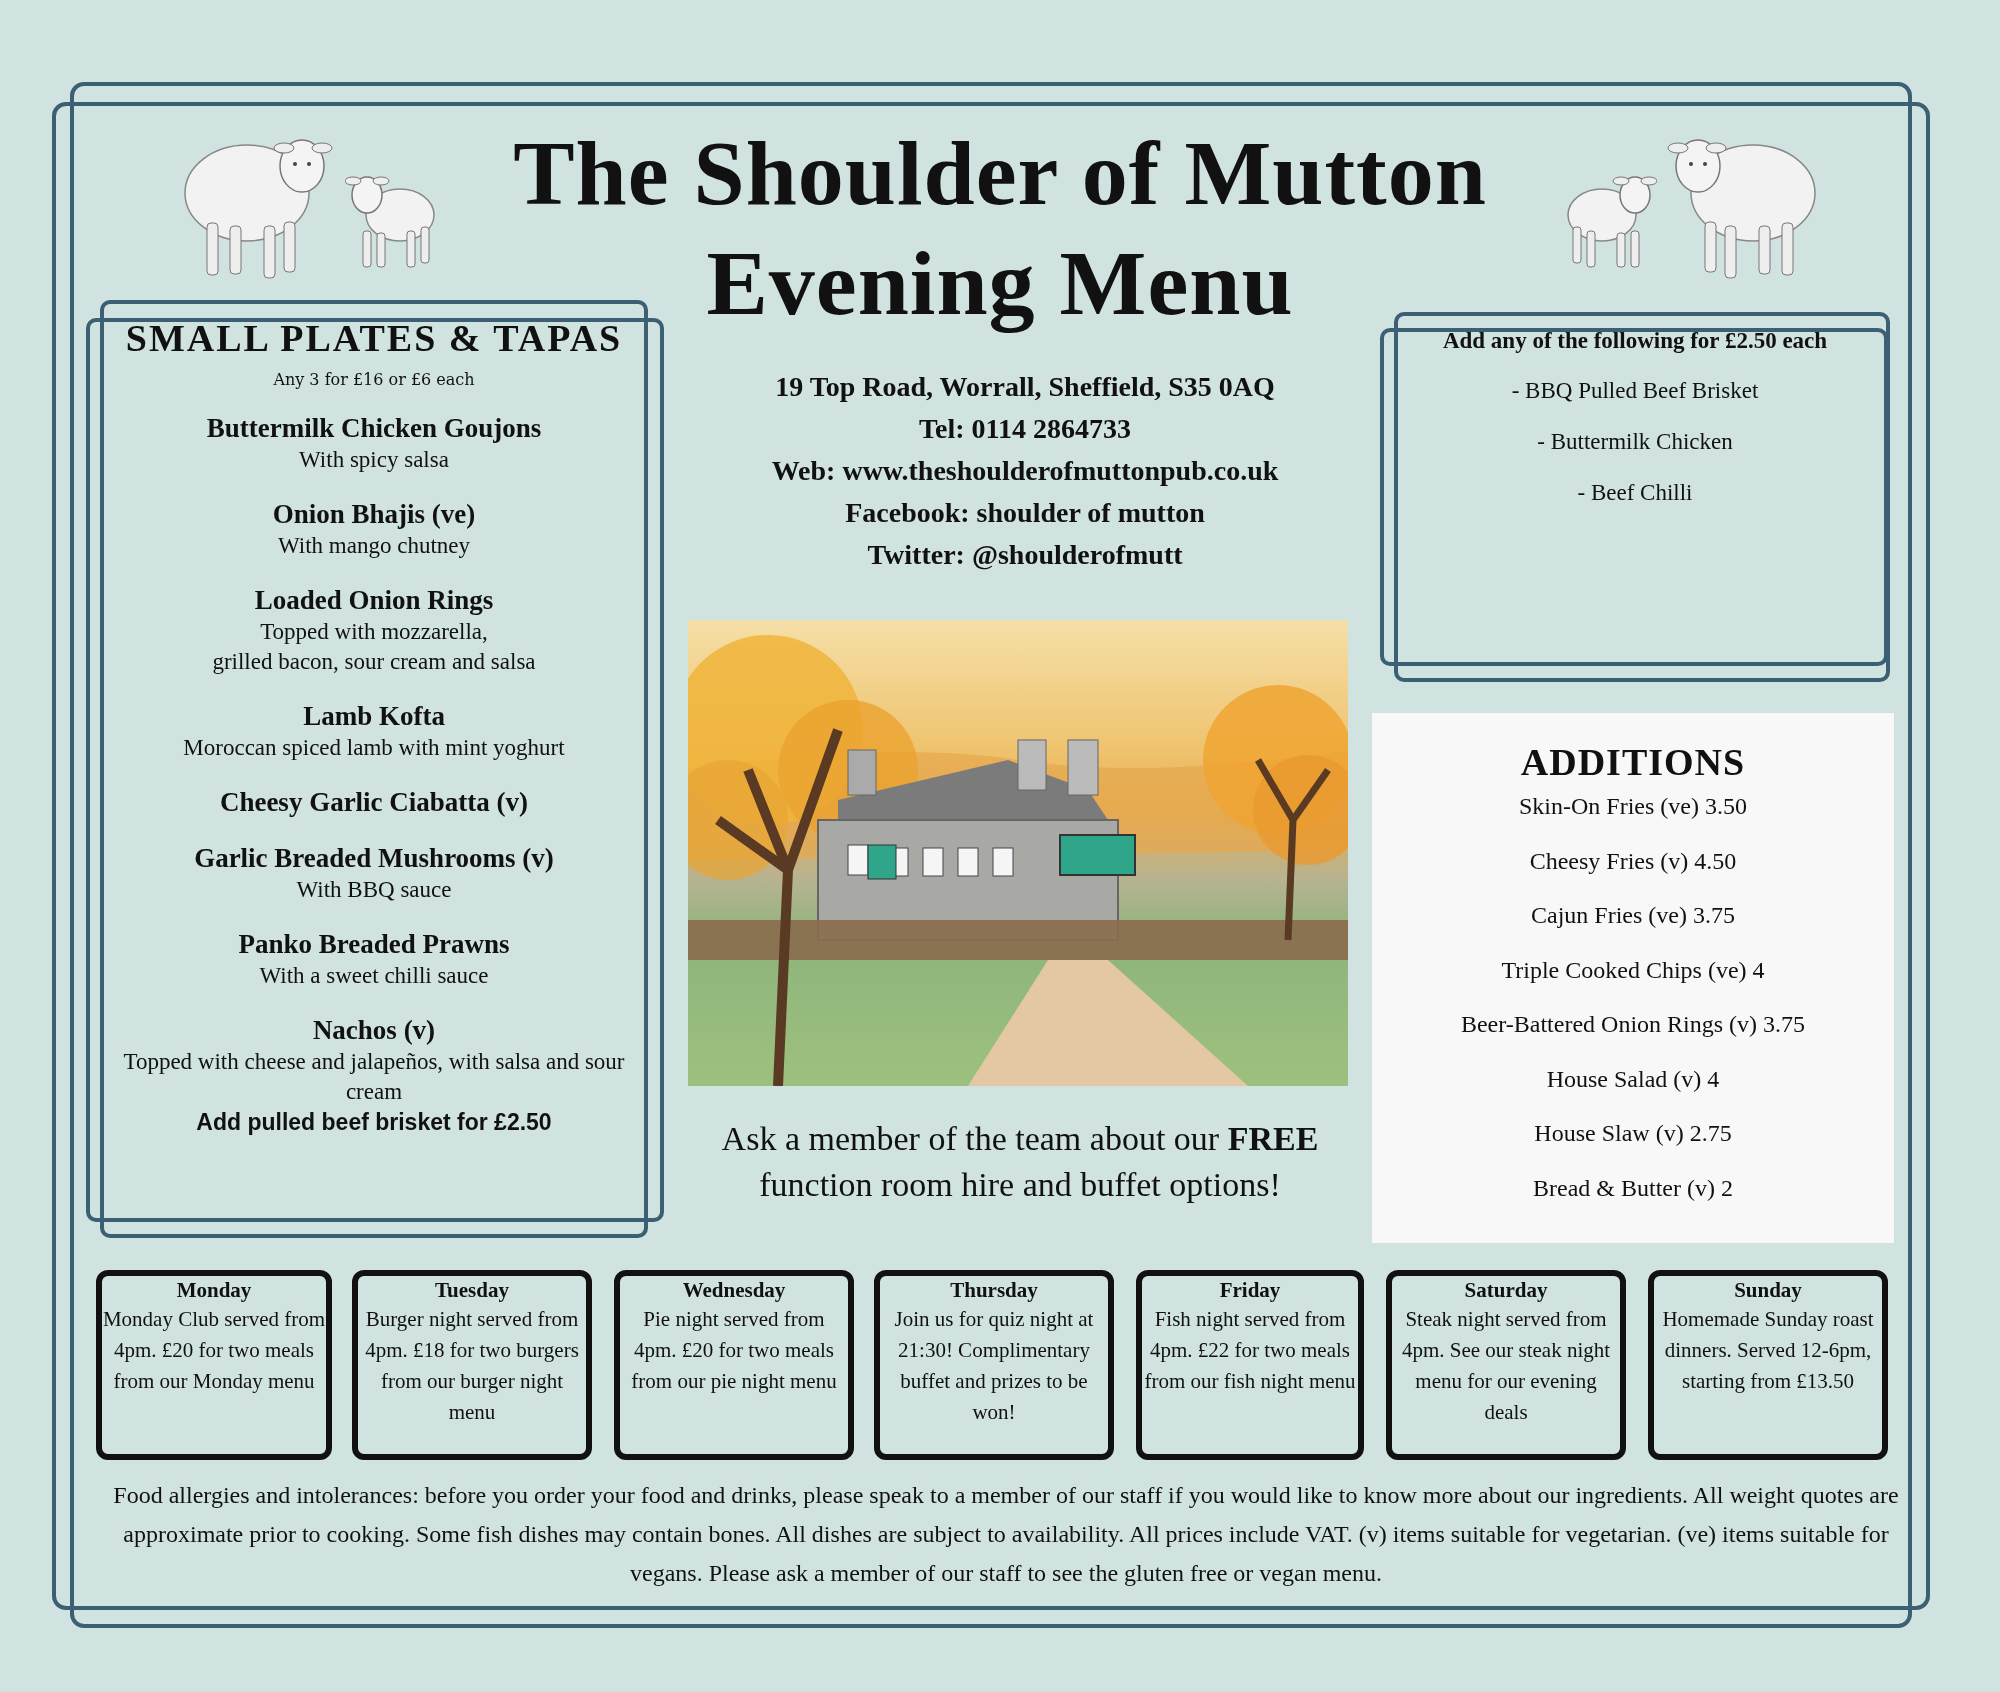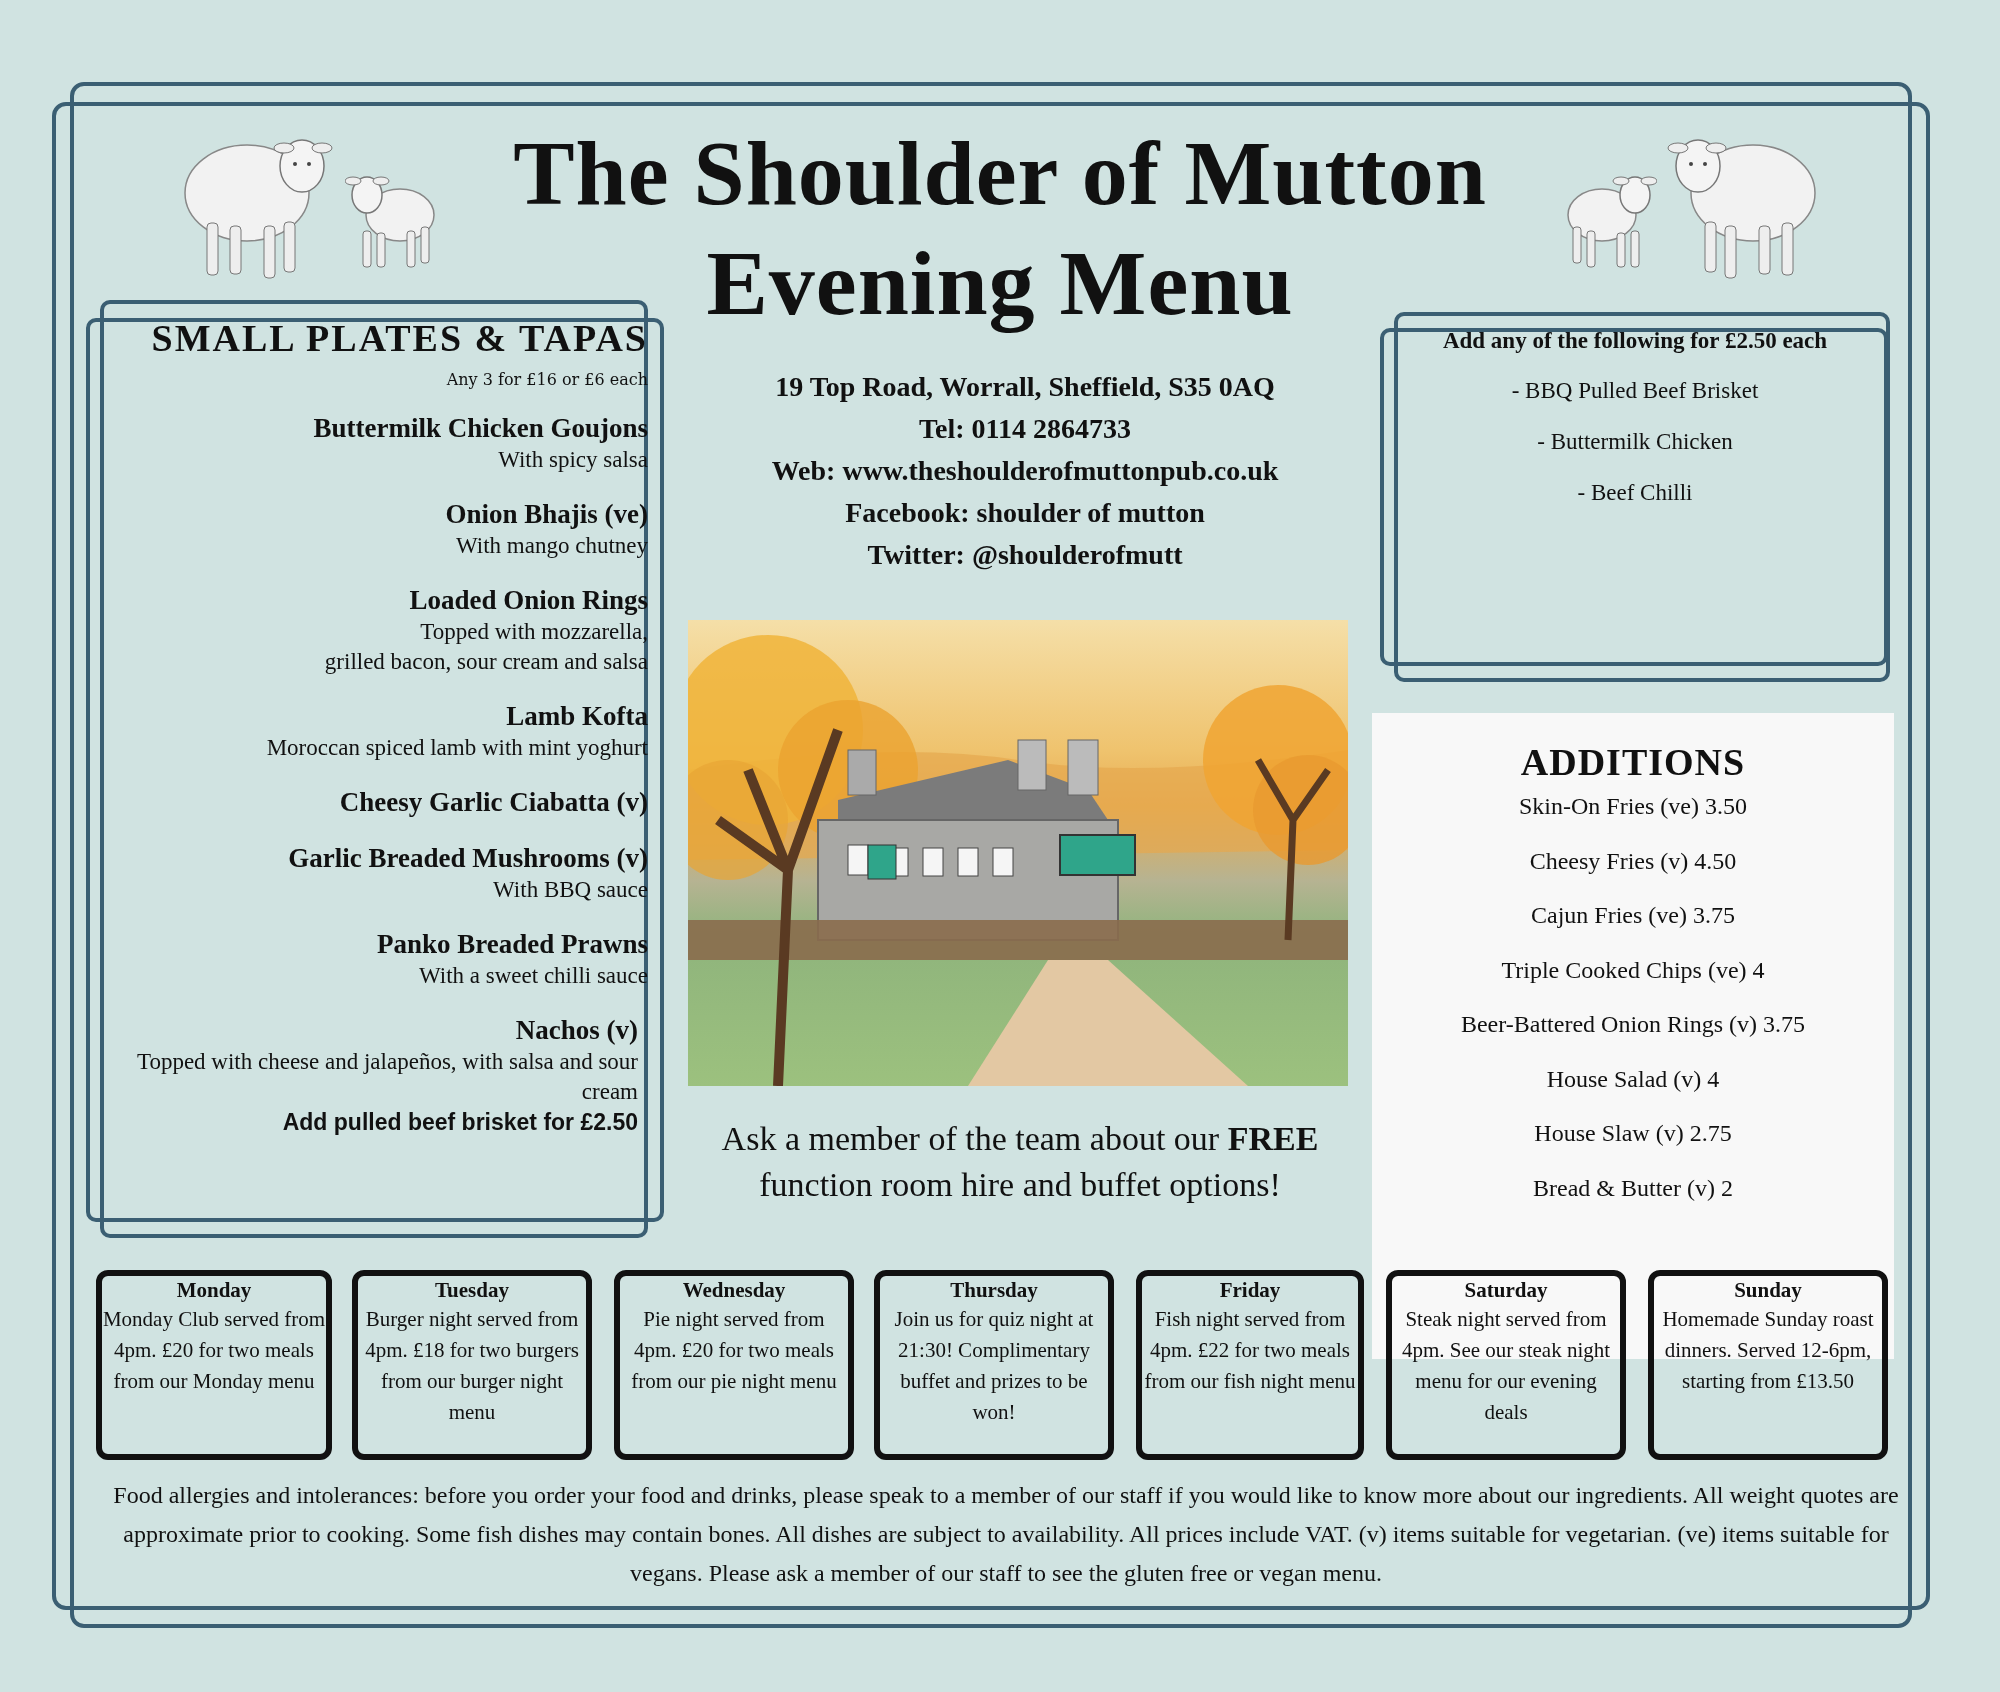--- a/index.html
+++ b/index.html
@@ -15,21 +15,21 @@
 
   
   #title { left: 420px; top: 118px; width: 1160px; font-family: "Liberation Serif", serif; font-weight: bold; font-size: 92px; line-height: 110px; letter-spacing: 1px; }
 
   
   .sheep { position: absolute; }
 
   
   #sp-frame-a { left: 100px; top: 300px; width: 548px; height: 938px; border-radius: 10px; }
   #sp-frame-b { left: 86px; top: 318px; width: 578px; height: 904px; border-radius: 10px; }
-  #small-plates { left: 100px; top: 314px; width: 548px; text-align: right; }
+  #small-plates { left: 100px; top: 314px; width: 548px; }
   #small-plates h2 { font-family: "Liberation Serif", serif; font-weight: bold; font-size: 38px; letter-spacing: 2px; line-height: 48px; }
   #small-plates .sub { font-size: 16px; line-height: 36px; margin-bottom: 13px; }
   .dish { margin-bottom: 22px; }
   .dish .name { font-family: "Liberation Serif", serif; font-weight: bold; font-size: 27px; line-height: 34px; }
   .dish .desc { font-family: "Liberation Serif", serif; font-size: 23px; line-height: 30px; }
   .dish .extra { font-family: Liberation Sans, sans-serif; font-weight: bold; font-size: 23px; line-height: 30px; }
 
   
   #contact { left: 700px; top: 366px; width: 650px; font-family: "Liberation Serif", serif; font-weight: bold; font-size: 28px; line-height: 42px; }
 
@@ -42,21 +42,21 @@
   
   #lb-frame-a { left: 1394px; top: 312px; width: 496px; height: 370px; border-radius: 10px; }
   #lb-frame-b { left: 1380px; top: 328px; width: 508px; height: 338px; border-radius: 10px; }
   #loaded-bowls { left: 1392px; top: 326px; width: 486px; }
   #loaded-bowls h2 { font-family: "Liberation Serif", serif; font-weight: bold; font-size: 38px; letter-spacing: 1px; line-height: 56px; margin-bottom: 10px; }
   #loaded-bowls .desc { font-style: italic; font-size: 22px; line-height: 26px; margin-bottom: 18px; font-family: "Liberation Serif", serif; }
   #loaded-bowls .addon { font-family: "Liberation Serif", serif; font-weight: bold; font-size: 23px; line-height: 30px; margin-bottom: 20px; }
   #loaded-bowls .opt { font-family: "Liberation Serif", serif; font-size: 23px; line-height: 30px; margin-bottom: 21px; }
 
   
-  #additions { left: 1372px; top: 713px; width: 522px; height: 646px; background: #f8f8f8; padding-top: 24px; }
+  #additions { left: 1372px; top: 713px; width: 522px; height: 530px; background: #f8f8f8; padding-top: 24px; }
   #additions h2 { font-family: "Liberation Serif", serif; font-weight: bold; font-size: 38px; letter-spacing: 1px; line-height: 50px; margin-bottom: 4px; }
   #additions .item { font-family: "Liberation Serif", serif; font-size: 24px; line-height: 30px; margin-bottom: 24.5px; text-align: center; }
 
   
   .day { position: absolute; top: 1270px; height: 190px; border: 6px solid #111; border-radius: 12px; text-align: center; font-family: "Liberation Serif", serif; }
   .day .d-title { font-weight: bold; font-size: 21px; line-height: 28px; }
   .day .d-text { font-size: 21px; line-height: 31px; }
 
   
   #allergy { left: 96px; top: 1476px; width: 1820px; font-family: "Liberation Serif", serif; font-size: 24px; line-height: 39px; }

